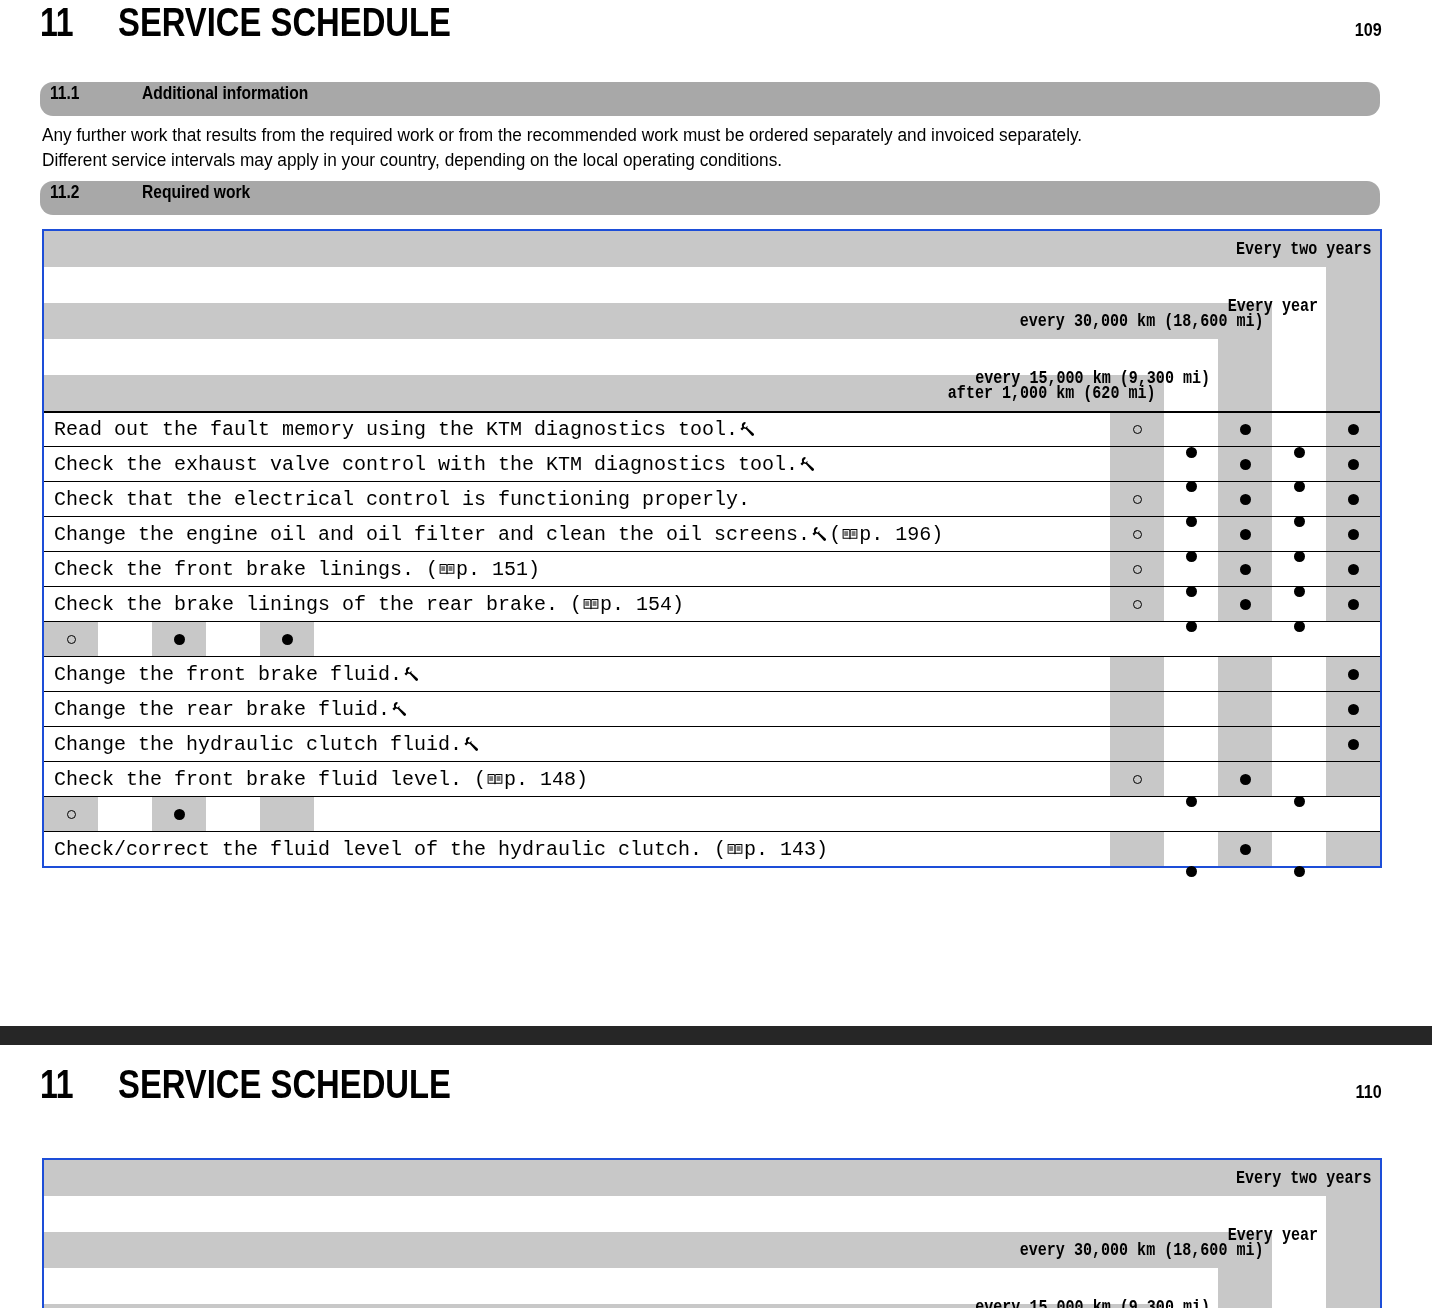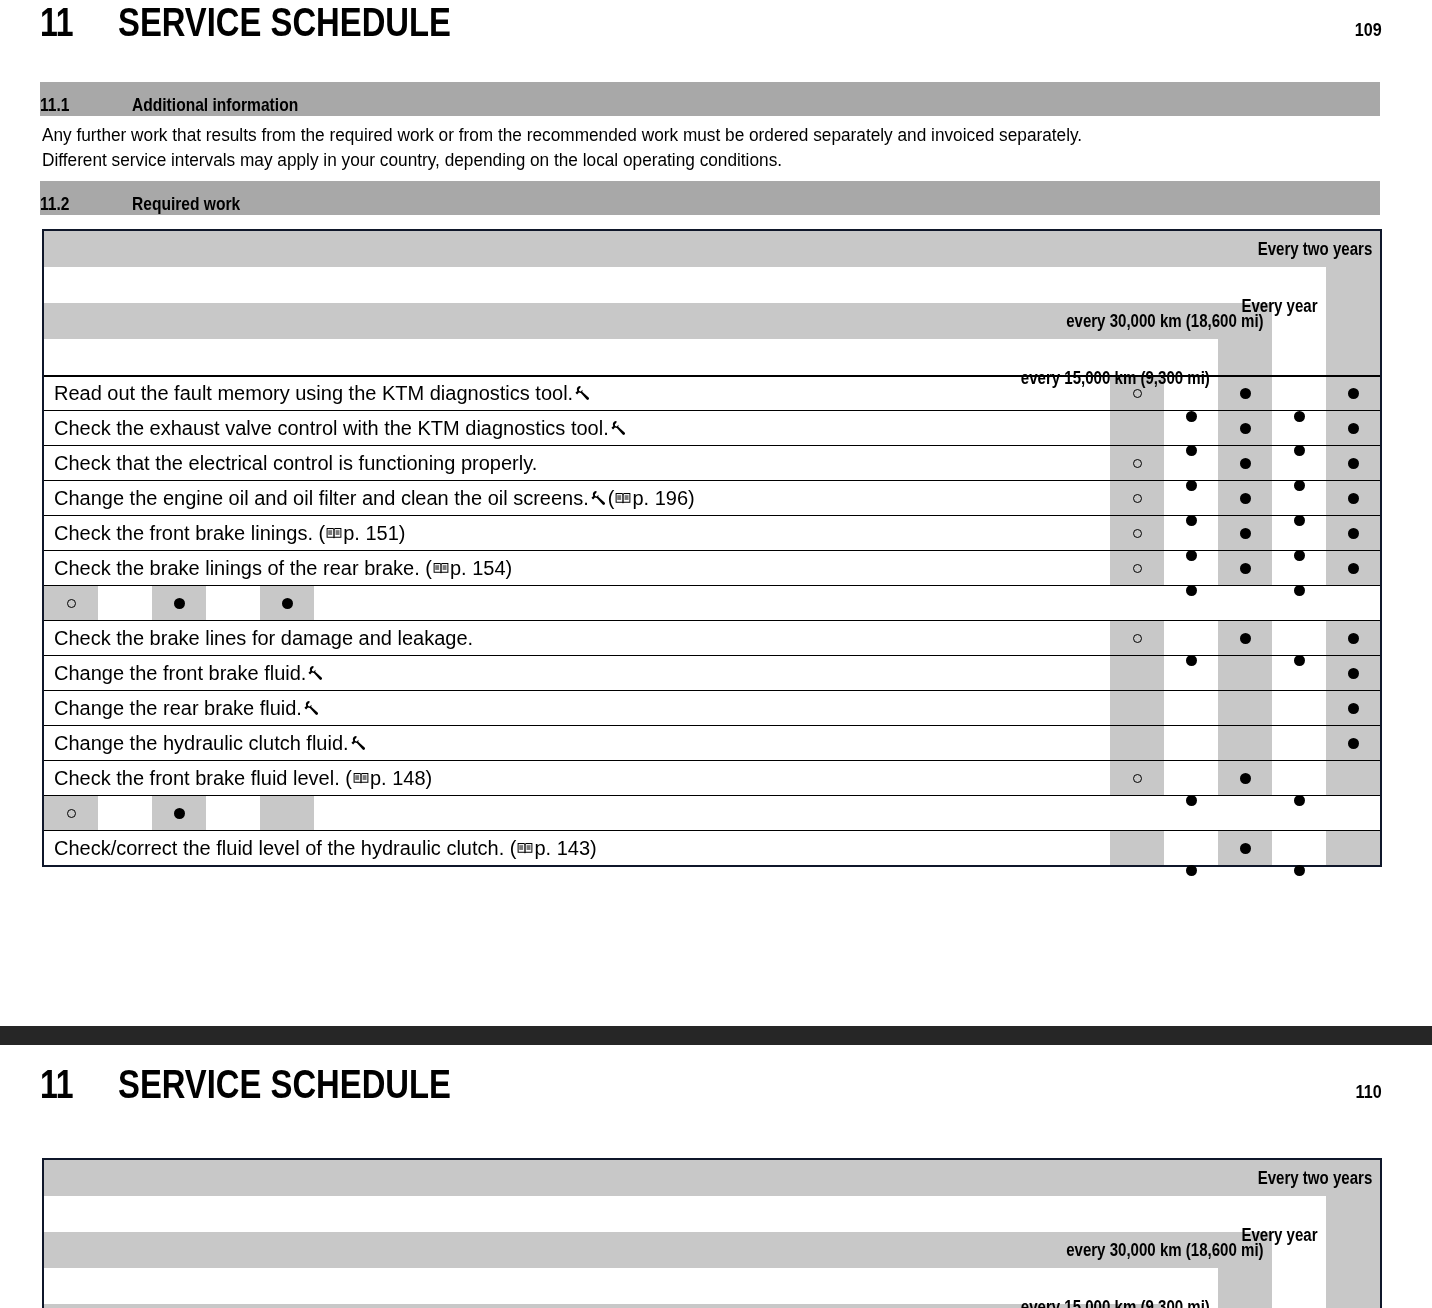--- a/index.html
+++ b/index.html
@@ -49,21 +49,23 @@
     margin-left: auto;
     flex: 0 0 auto;
   }
 
   
   .section-bar {
     background: #a8a8a8;
     height: 34px;
     margin: 0 52px 0 40px;
     display: flex;
-    align-items: flex-end;
+    align-items: flex-start;
+    padding-left: 10px;
+    border-radius: 13px;
   }
   .section-num {
     font-size: 19px;
     font-weight: bold;
     transform: scaleX(0.82);
     transform-origin: left center;
     width: 92px;
     flex: 0 0 92px;
   }
   .section-name {
@@ -81,24 +83,25 @@
     line-height: 25px;
     transform: scaleX(0.985);
     transform-origin: left top;
   }
   .intro div { white-space: nowrap; }
 
   
   .svc-table {
     margin: 14px 0 0 42px;
     width: 1340px;
-    border: 2px solid #0f172a;
+    border: 2px solid #1d4ed8;
     border-collapse: collapse;
     position: relative;
     background: #fff;
+    font-family: Liberation Mono, monospace;
   }
 
   .hdr-row {
     display: flex;
     height: 36px;
     width: 100%;
   }
   .hdr-label {
     flex: 1 1 auto;
     display: flex;
@@ -215,20 +218,29 @@
         <div class="hdr-label gray">
           <span>every 30,000 km (18,600 mi)</span>
         </div>
         <div class="hdr-cell white"></div>
         <div class="hdr-cell gray"></div>
       </div>
       <div class="hdr-row">
         <div class="hdr-label white">
           <span>every 15,000 km (9,300 mi)</span>
         </div>
+        <div class="hdr-cell gray"></div>
+        <div class="hdr-cell white"></div>
+        <div class="hdr-cell gray"></div>
+      </div>
+      <div class="hdr-row">
+        <div class="hdr-label gray">
+          <span>after 1,000 km (620 mi)</span>
+        </div>
+        <div class="hdr-cell white"></div>
         <div class="hdr-cell gray"></div>
         <div class="hdr-cell white"></div>
         <div class="hdr-cell gray"></div>
       </div>
       <div class="body-row first">
         <div class="task">Read out the fault memory using the KTM diagnostics tool. <span class="icon">
             <svg width="17" height="17" viewBox="0 0 24 24">
               <path fill="#000" d="M9.2 1.3C6.4 1.0 4.0 3.2 4.0 5.9c0 0.9 0.25 1.75 0.7 2.5L2.0 11.0l2.4 2.4 2.6-2.7c0.75 0.45 1.6 0.7 2.5 0.7l0.2 0 8.2 9.0c0.7 0.8 1.95 0.85 2.7 0.1 0.8-0.75 0.8-2.0 0.05-2.8l-9.0-8.2c0.35-0.85 0.45-1.8 0.25-2.7l-2.2 2.2-2.4-0.45-0.45-2.4 2.2-2.2z"></path>
             </svg>
           </span></div>
@@ -406,38 +418,20 @@
           <span class="dot-filled"></span>
         </div>
         <div class="mark-cell white">
           <span class="dot-filled"></span>
         </div>
         <div class="mark-cell gray">
           <span class="dot-filled"></span>
         </div>
       </div>
       <div class="body-row">
-        <div class="task">Check the brake lines for damage and leakage.</div>
-        <div class="mark-cell gray">
-          <span class="dot-open"></span>
-        </div>
-        <div class="mark-cell white">
-          <span class="dot-filled"></span>
-        </div>
-        <div class="mark-cell gray">
-          <span class="dot-filled"></span>
-        </div>
-        <div class="mark-cell white">
-          <span class="dot-filled"></span>
-        </div>
-        <div class="mark-cell gray">
-          <span class="dot-filled"></span>
-        </div>
-      </div>
-      <div class="body-row">
         <div class="task">Change the front brake fluid. <span class="icon">
             <svg width="17" height="17" viewBox="0 0 24 24">
               <path fill="#000" d="M9.2 1.3C6.4 1.0 4.0 3.2 4.0 5.9c0 0.9 0.25 1.75 0.7 2.5L2.0 11.0l2.4 2.4 2.6-2.7c0.75 0.45 1.6 0.7 2.5 0.7l0.2 0 8.2 9.0c0.7 0.8 1.95 0.85 2.7 0.1 0.8-0.75 0.8-2.0 0.05-2.8l-9.0-8.2c0.35-0.85 0.45-1.8 0.25-2.7l-2.2 2.2-2.4-0.45-0.45-2.4 2.2-2.2z"></path>
             </svg>
           </span></div>
         <div class="mark-cell gray"></div>
         <div class="mark-cell white"></div>
         <div class="mark-cell gray"></div>
         <div class="mark-cell white"></div>
         <div class="mark-cell gray">

